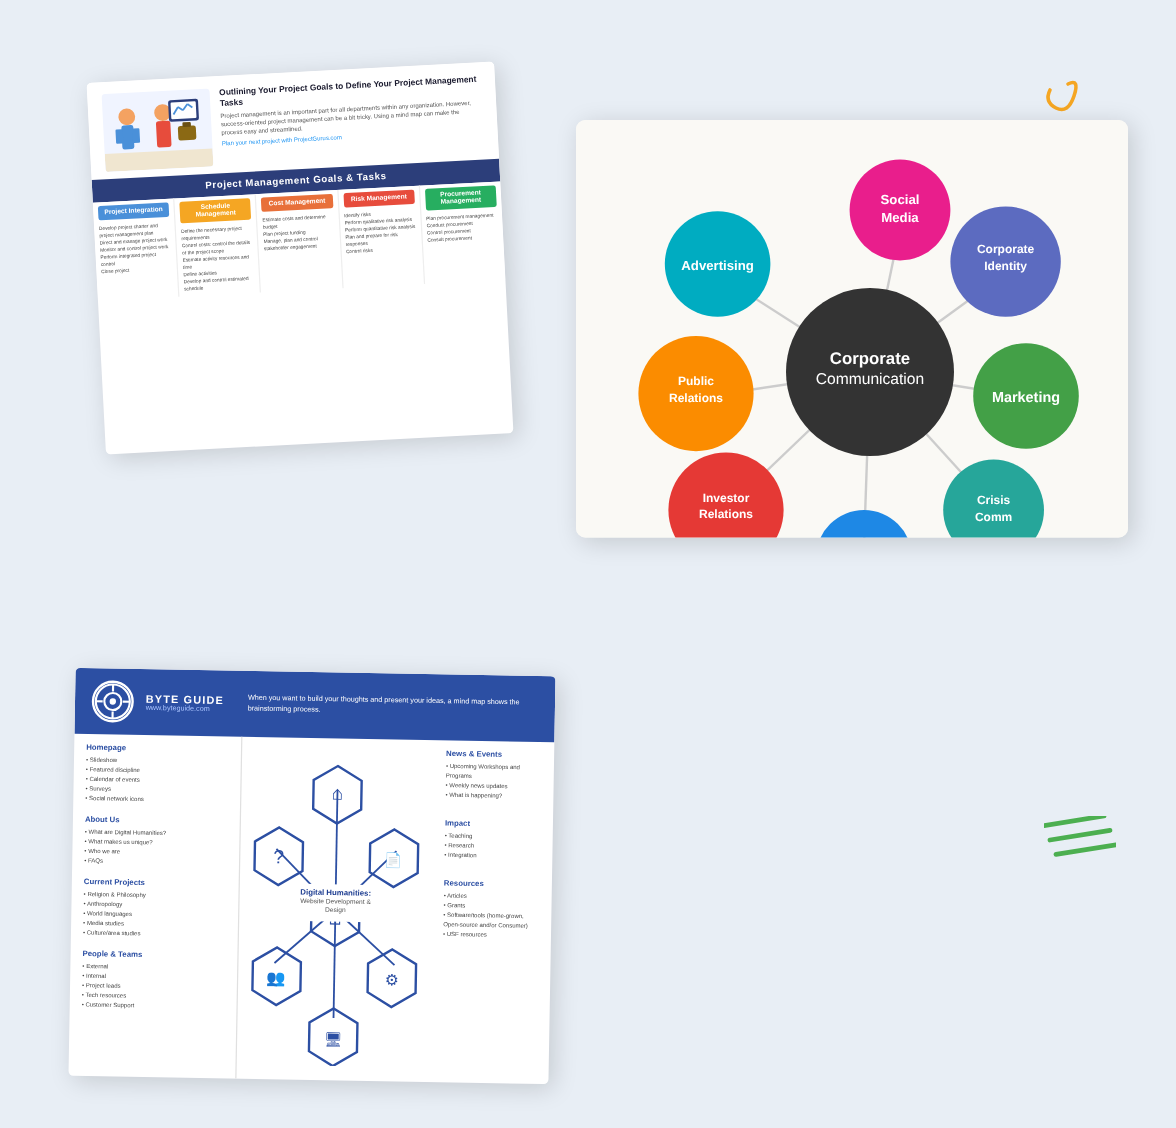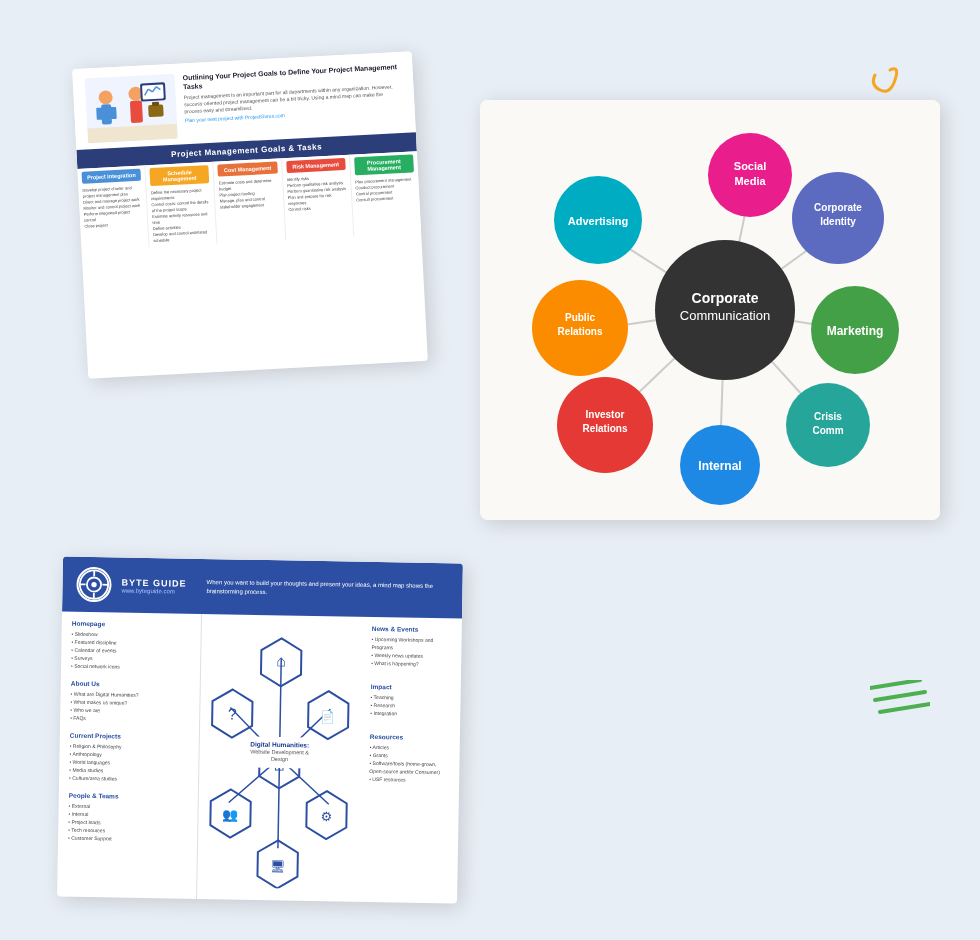--- a/index.html
+++ b/index.html
@@ -121,21 +121,21 @@
       color: #444;
       line-height: 1.5;
     }
 
     
     .doc-mindmap {
       position: absolute;
       top: 100px;
       right: 40px;
       width: 460px;
-      height: 420px;
+      height: 348px;
       background: #faf9f5;
       border-radius: 8px;
       box-shadow: 4px 4px 20px rgba(0,0,0,0.15);
       overflow: hidden;
     }
 
     
     .mindmap-container {
       width: 100%;
       height: 100%;

